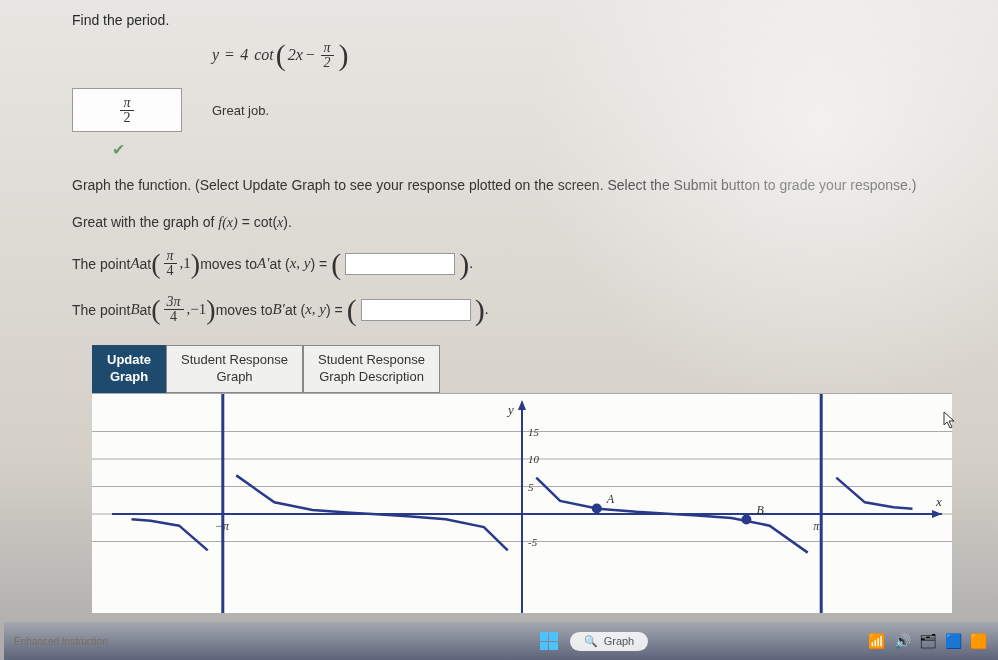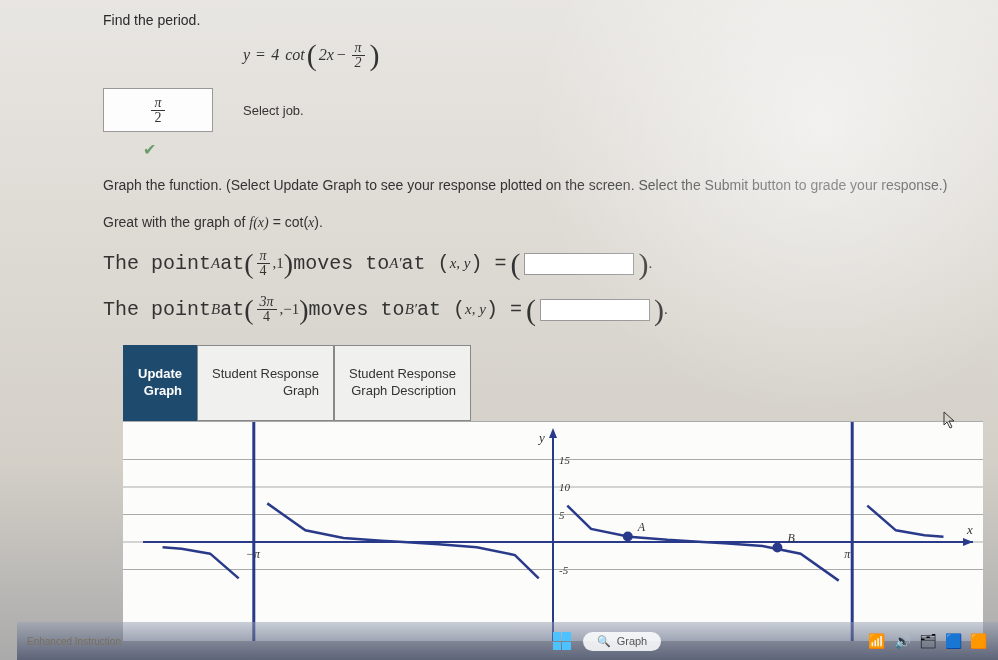--- a/index.html
+++ b/index.html
@@ -8,21 +8,20 @@
   height: 660px;
   font-family: Arial, sans-serif;
   background: linear-gradient(to bottom, #e8e6e2 0%, #d4d0c8 70%, #aaa 100%);
   overflow: hidden;
   position: relative;
 }
 .content {
   padding: 12px 10px 0 72px;
   color: #333;
   font-size: 14px;
-  margin-left: 31px;
 }
 .prompt { margin-bottom: 10px; color:#2a2a2a;}
 .formula {
   font-family: 'Times New Roman', serif;
   font-style: italic;
   font-size: 16px;
   margin: 8px 0 16px 140px;
   display: flex;
   align-items: center;
   gap: 2px;
@@ -58,39 +57,39 @@
 .feedback { font-size: 13px; color: #4a6; }
 .feedback-text { color:#333; }
 .check { color: #6b9a6b; font-size: 16px; margin-left: 40px; }
 .instr { margin: 15px 0 8px; line-height: 1.6; }
 .pt-line {
   display: flex; align-items: center;
   margin: 12px 0;
   font-family: 'Times New Roman', serif;
   font-size: 15px;
 }
-.pt-line .txt { font-family: Liberation Mono, monospace; font-size: 20px; }
+.pt-line .txt { font-family: Liberation Sans, sans-serif; font-size: 14px; }
 .input-blank {
   border: 1px solid #999;
   background: #fff;
   width: 110px;
   height: 22px;
   margin: 0 4px;
 }
 .tabs {
   display: flex;
   margin-top: 18px;
   margin-left: 20px;
   align-items: flex-end;
 }
 .tab {
   border: 1px solid #888;
-  padding: 20px 14px;
+  padding: 6px 14px;
   font-size: 13px;
-  text-align: right;
+  text-align: center;
   line-height: 1.3;
   background: #f0f0ee;
   color: #333;
 }
 .tab.active {
   background: #1e4a6e;
   color: #fff;
   border-color: #1e4a6e;
   font-weight: bold;
 }
@@ -105,21 +104,21 @@
 }
 .cursor {
   position: absolute;
   right: 40px;
   top: 410px;
   font-size: 16px;
   color: #333;
 }
 .taskbar {
   position: absolute;
-  left: 17px; right: 0; bottom: 0;
+  left: 4px; right: 0; bottom: 0;
   height: 38px;
   background: linear-gradient(to top, rgba(60,70,100,.7), rgba(150,160,180,.5));
   display: flex;
   align-items: center;
   padding: 0 10px;
   gap: 12px;
 }
 .task-item { font-size: 10px; color:#78705e; }
 .win-logo {
   width: 18px; height: 18px;
@@ -178,21 +177,21 @@
   </div>
 
   <div class="answer-row">
     <div class="answer-box">
       <span class="frac">
         <span class="num" style="font-style:italic;">π</span>
         <span class="den">2</span>
       </span>
     </div>
     <div class="feedback">
-      <span class="feedback-text">Select job.</span>
+      <span class="feedback-text">Great job.</span>
     </div>
   </div>
   <div class="check">✔</div>
 
   <div class="instr">Graph the function. (Select Update Graph to see your response plotted on the screen. Select the Submit button to grade your response.)</div>
   <div class="instr" style="font-family:Arial;">
     <span>Great with the graph of </span><i style="font-family:Liberation Serif, serif;">f(x)</i><span> = cot(</span><i style="font-family:'Times New Roman';">x</i><span>).</span>
   </div>
 
   <div class="pt-line">

